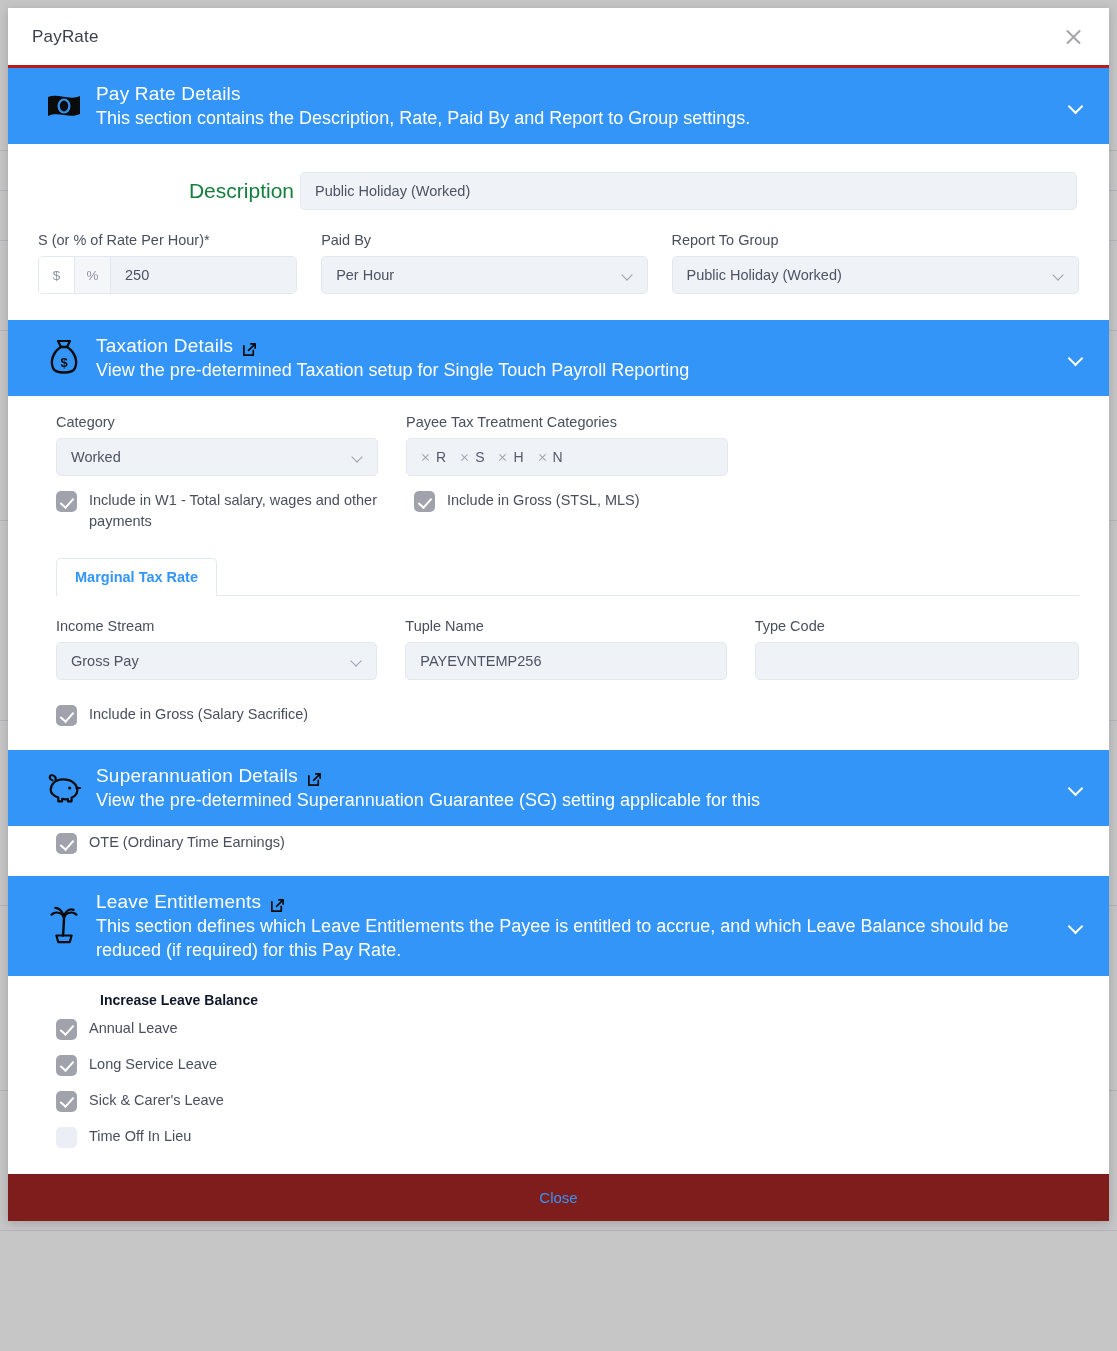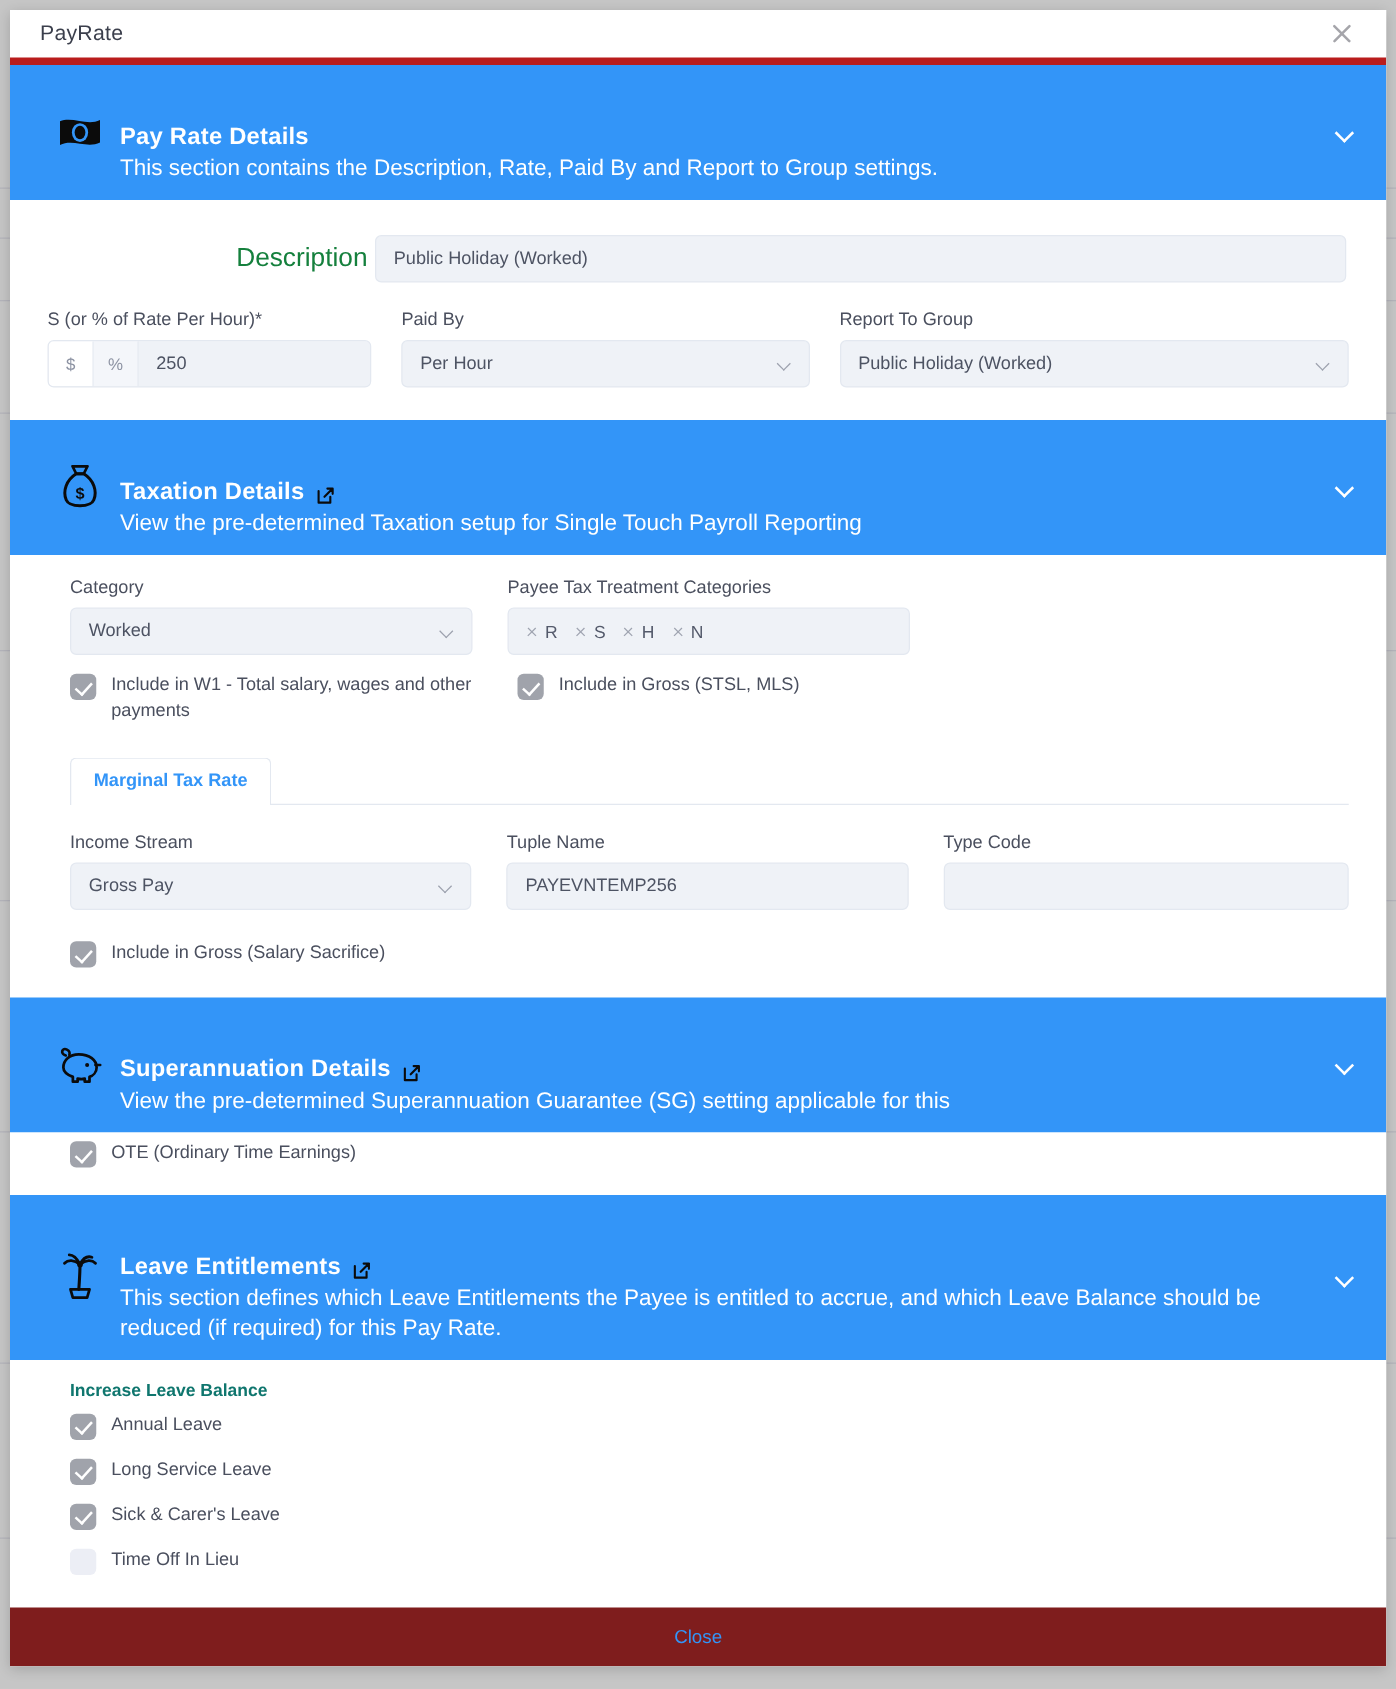--- a/index.html
+++ b/index.html
@@ -19,25 +19,25 @@
     position: absolute;
     left: 8px; top: 8px;
     width: 1101px;
     background: #ffffff;
     box-shadow: 0 2px 10px rgba(0,0,0,.18);
     overflow: hidden;
   }
 
   
   .titlebar {
-    height: 44px;
+    height: 60px;
     display: flex; align-items: center;
     padding: 0 22px 0 24px;
     background: #fff;
-    border-bottom: 6px solid #b91c1c;
+    border-bottom: 3px solid #b91c1c;
   }
   .titlebar .title {
     font-size: 17px; color: #3b3f4c; letter-spacing: .2px;
   }
   .titlebar .spacer { flex: 1; }
   .close-x {
     width: 26px; height: 26px; position: relative; cursor: pointer;
     opacity: .55;
   }
   .close-x:before, .close-x:after {
@@ -56,24 +56,23 @@
     min-height: 64px;
     cursor: pointer;
   }
   .sec-head .ico {
     width: 52px; flex: 0 0 52px;
     display: flex; align-items: center; justify-content: center;
     color: #0b0b0b;
   }
   .sec-head .txt { flex: 1; padding-left: 6px; }
   .sec-head .h {
-    font-size: 19px; font-weight: bold; letter-spacing: .2px;
+    font-size: 19px; font-weight: normal; letter-spacing: .2px;
     display: flex; align-items: center; gap: 9px;
     line-height: 1.25;
-    margin-top: 32px;
   }
   .sec-head .sub {
     font-size: 18px; font-weight: normal; margin-top: 1px; line-height: 1.3;
     max-width: 960px;
   }
   .chev {
     width: 22px; flex: 0 0 22px; position: relative; height: 22px;
   }
   .chev:before {
     content: ""; position: absolute; left: 5px; top: 6px;
@@ -83,21 +82,21 @@
   }
   .ext {
     display: inline-block; width: 15px; height: 15px; position: relative;
   }
 
   
   .sec-body { background: #fff; padding: 18px 30px 24px 48px; }
   .lbl {
     font-size: 14.5px; color: #4a4f5e; margin-bottom: 8px; display: block;
   }
-  .lbl.bold { font-weight: bold; color: #0f766e; font-size: 14px; }
+  .lbl.bold { font-weight: bold; color: #0f172a; font-size: 14px; margin-left: 44px; }
 
   .field {
     background: #eff2f7;
     border: 1px solid #e3e8f0;
     border-radius: 5px;
     height: 38px;
     display: flex; align-items: center;
     padding: 0 14px;
     font-size: 14.5px; color: #4d5363;
   }

